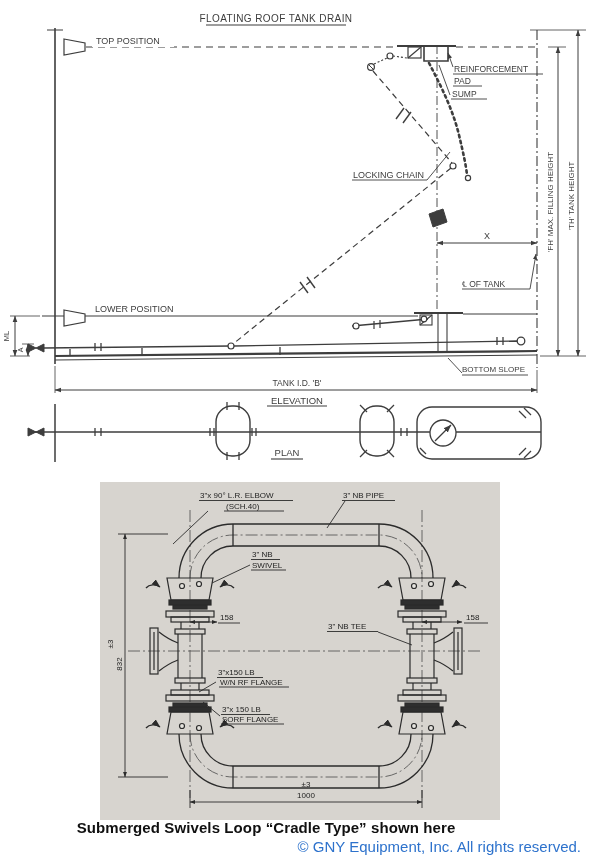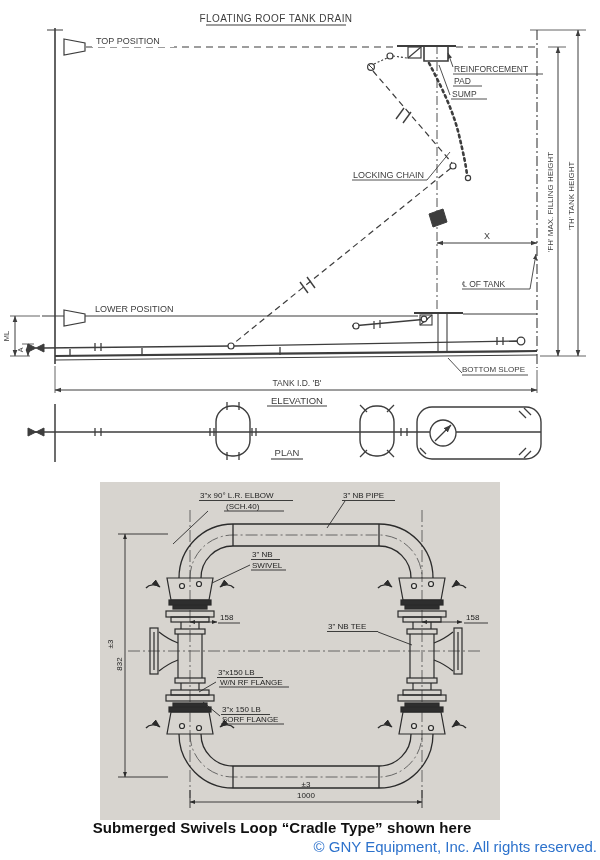--- a/index.html
+++ b/index.html
@@ -6,24 +6,24 @@
   body{
     width:600px;height:860px;position:relative;background:#ffffff;
     font-family:"Liberation Sans",sans-serif;overflow:hidden;
   }
   svg text{font-family:"Liberation Sans",sans-serif;fill:#3d3d3d;}
   #elev{position:absolute;left:0;top:0;}
   #photo{position:absolute;left:100px;top:482px;width:400px;height:338px;background:#d7d4cf;}
   #photo svg text{fill:#1e1e1e;}
   .caption{
     position:absolute;left:0;top:819px;width:532px;text-align:center;
-    font-size:15px;font-weight:bold;color:#101010;letter-spacing:0.1px;padding-left:16px;
+    font-size:15px;font-weight:bold;color:#101010;letter-spacing:0.1px;
   }
   .copyright{
-    position:absolute;right:3px;top:838px;font-size:15px;white-space:nowrap;
+    position:absolute;right:19px;top:838px;font-size:15px;white-space:nowrap;
   }
 </style>
 </head>
 <body>
 
 <svg id="elev" width="600" height="480" viewBox="0 0 600 480">
   <defs>
     <marker id="ar" viewBox="0 0 10 10" refX="9" refY="5" markerWidth="7" markerHeight="7" orient="auto-start-reverse">
       <path d="M0,1.5 L9.5,5 L0,8.5 Z" fill="#3d3d3d"></path>
     </marker>

